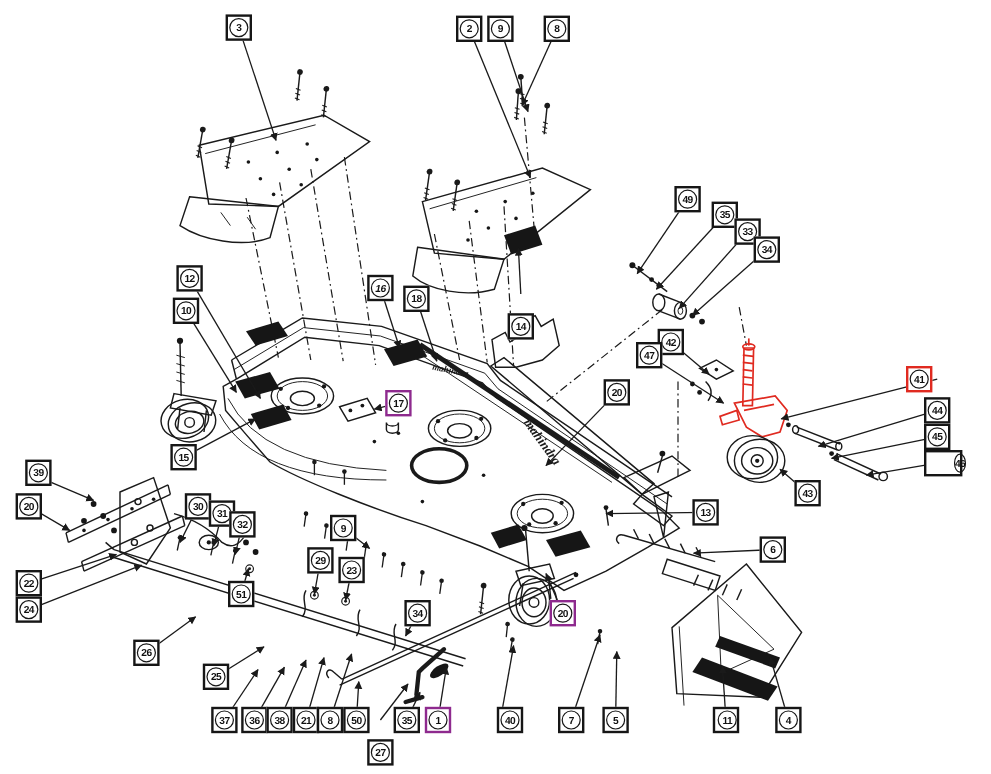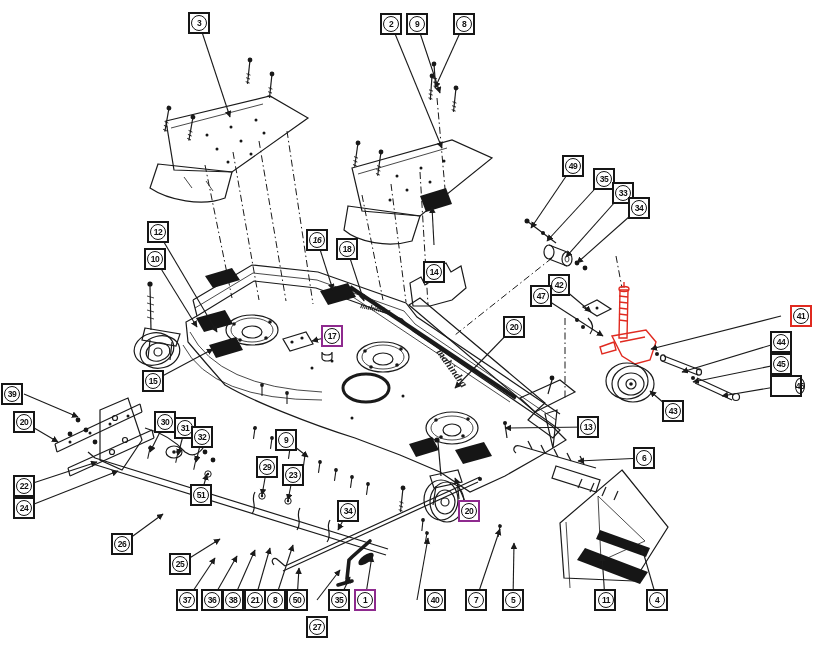--- a/index.html
+++ b/index.html
@@ -440,21 +440,21 @@
     </div>
     <div class="callout" style="left: 434px; top: 245px; margin-top: 16px;">
       <div class="num">14</div>
     </div>
     <div class="callout" style="left: 559px; top: 285px; justify-content: center;">
       <div class="num">42</div>
     </div>
     <div class="callout" style="left: 541px; top: 296px;">
       <div class="num">47</div>
     </div>
-    <div class="callout red" style="left: 801px; top: 316px;">
+    <div class="callout red" style="left: 766px; top: 316px;">
       <div class="num">41</div>
     </div>
     <div class="callout" style="left: 781px; top: 342px;">
       <div class="num">44</div>
     </div>
     <div class="callout" style="left: 781px; top: 364px;">
       <div class="num">45</div>
     </div>
     <div class="callout" style="left: 781px; top: 386px; padding-left: 28px;">
       <div class="num">46</div>
@@ -473,21 +473,21 @@
     </div>
     <div class="callout" style="left: 644px; top: 458px;">
       <div class="num">6</div>
     </div>
     <div class="callout purple" style="left: 469px; top: 511px;">
       <div class="num">20</div>
     </div>
     <div class="callout" style="left: 153px; top: 381px;">
       <div class="num">15</div>
     </div>
-    <div class="callout" style="left: 12px; top: 394px;">
+    <div class="callout" style="left: 32px; top: 394px;">
       <div class="num">39</div>
     </div>
     <div class="callout" style="left: 24px; top: 422px;">
       <div class="num">20</div>
     </div>
     <div class="callout" style="left: 165px; top: 422px;">
       <div class="num">30</div>
     </div>
     <div class="callout" style="left: 185px; top: 428px;">
       <div class="num">31</div>
@@ -542,21 +542,21 @@
     </div>
     <div class="callout" style="left: 317px; top: 600px; margin-top: 16px;">
       <div class="num">27</div>
     </div>
     <div class="callout" style="left: 339px; top: 600px;">
       <div class="num">35</div>
     </div>
     <div class="callout purple" style="left: 365px; top: 600px;">
       <div class="num">1</div>
     </div>
-    <div class="callout" style="left: 435px; top: 600px; justify-content: center;">
+    <div class="callout" style="left: 425px; top: 600px; justify-content: center;">
       <div class="num">40</div>
     </div>
     <div class="callout" style="left: 476px; top: 600px;">
       <div class="num">7</div>
     </div>
     <div class="callout" style="left: 513px; top: 600px;">
       <div class="num">5</div>
     </div>
     <div class="callout" style="left: 605px; top: 600px; justify-content: flex-end;">
       <div class="num">11</div>

